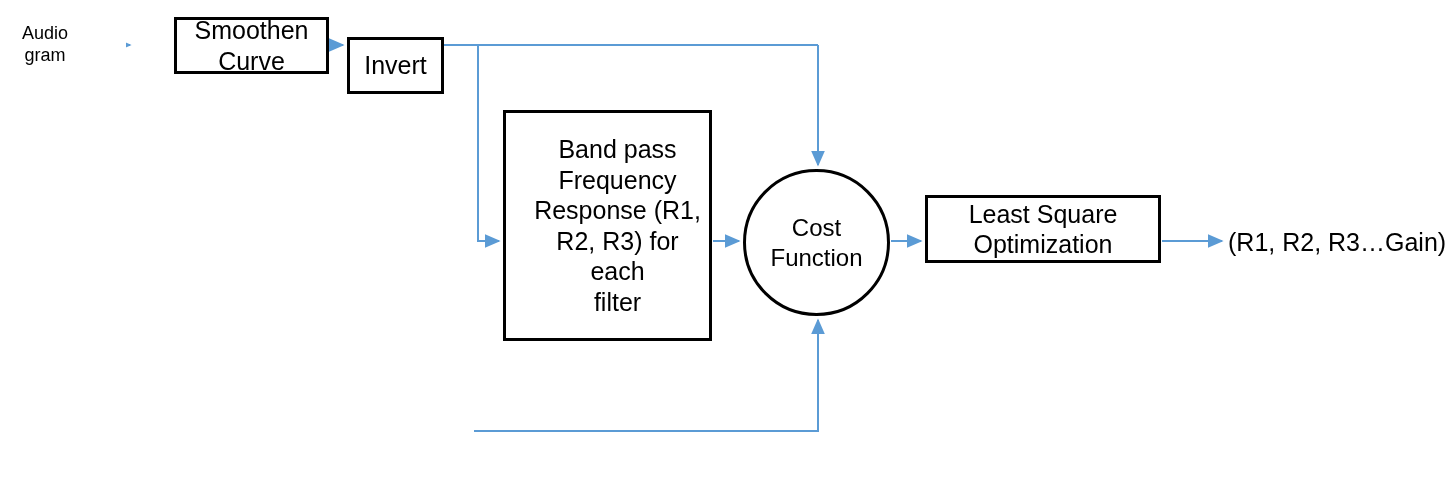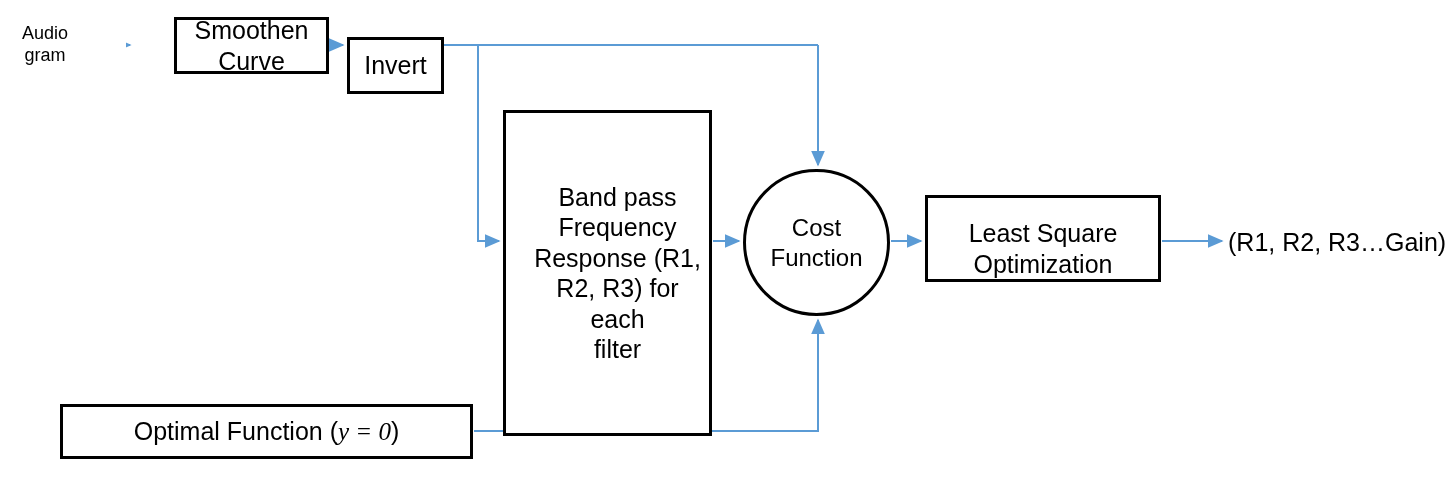--- a/index.html
+++ b/index.html
@@ -67,32 +67,31 @@
     left: 134px; top: 17px; width: 155px; height: 57px;
     font-size: 25px;
     margin-left: 40px;
   }
   #node-invert {
     left: 347px; top: 17px; width: 97px; height: 57px;
     font-size: 25px;
     margin-top: 20px;
   }
   #node-bandpass {
-    left: 503px; top: 110px; width: 209px; height: 326px;
+    left: 503px; top: 110px; width: 209px; height: 231px;
     font-size: 25px;
     padding-left: 20px;
   }
   #node-costfunction {
     left: 743px; top: 169px; width: 147px; height: 147px;
     font-size: 24px;
   }
   #node-leastsquare {
-    left: 925px; top: 195px; width: 236px; height: 87px;
+    left: 925px; top: 195px; width: 236px; height: 68px;
     font-size: 25px;
-    align-items: flex-end;
   }
   #node-output {
     left: 1228px; top: 222px; width: 220px; height: 40px;
     justify-content: flex-start;
     text-align: center;
     font-size: 25px;
   }
   #node-optimal {
     left: 60px; top: 404px; width: 413px; height: 55px;
     font-size: 25px;
@@ -176,17 +175,14 @@
 
   <div id="node-leastsquare" class="node box">
     <span class="label-txt">Least Square
 Optimization</span>
   </div>
 
   <div id="node-output" class="node plain">
     <span class="label-txt">(R1, R2, R3…Gain)</span>
   </div>
 
-  <div id="node-optimal" class="node box">
-    <span class="label-txt"><span>Optimal Function (</span><span class="math-italic">y</span><span class="math-italic"> = 0</span><span>)</span></span>
-  </div>
 
 </div>
 
 </body></html>

